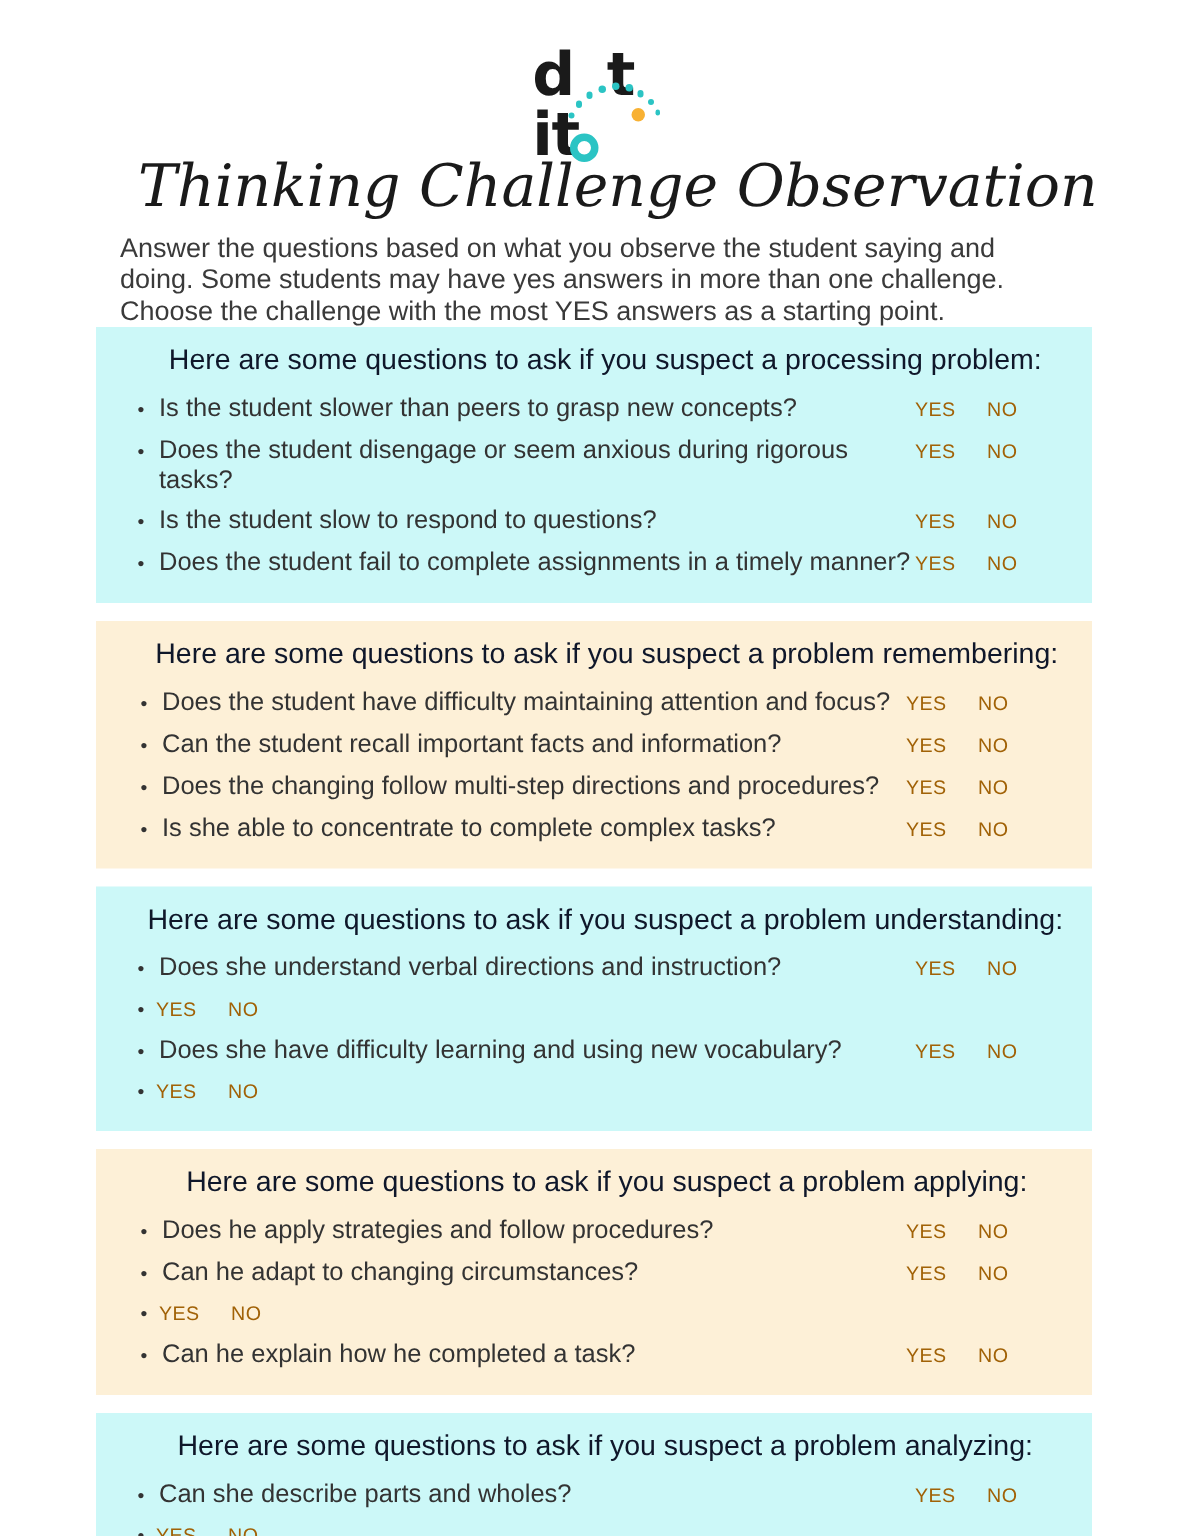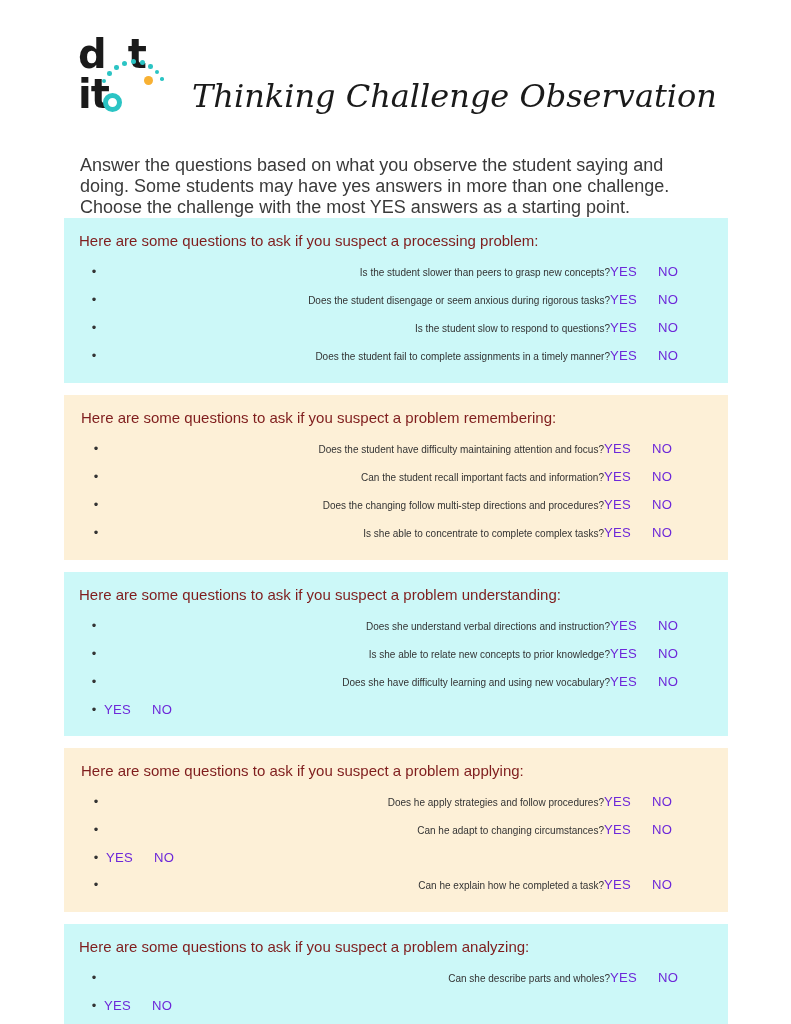--- a/index.html
+++ b/index.html
@@ -16,21 +16,22 @@
     position: relative;
   }
 
   
   .header {
     position: absolute;
     left: 78px;
     top: 52px;
     height: 62px;
     display: flex;
-    align-items: flex-end;
+    align-items: center;
+    flex-direction: column;
   }
   .logo {
     position: relative;
     width: 100px;
     height: 58px;
     flex: 0 0 auto;
   }
   .logo-word {
     position: absolute;
     left: 0;
@@ -71,21 +72,21 @@
     border-radius: 50%;
     background: #f8b133;
     width: 9px;
     height: 9px;
     left: 66px;
     top: 20px;
   }
   .title {
     font-family: "DejaVu Serif", serif;
     font-style: italic;
-    font-size: 32px;
+    font-size: 39px;
     line-height: 30px;
     color: #1a1a1a;
     margin-left: 14px;
     padding-bottom: 3px;
     white-space: nowrap;
   }
 
   
   .intro {
     position: absolute;
@@ -106,25 +107,26 @@
   }
   .panel {
     box-sizing: border-box;
     padding: 13px 0 13px 0;
     margin-bottom: 12px;
   }
   .panel.teal  { background: #ccf8f8; }
   .panel.cream { background: #fdf0d7; }
 
   .panel-heading {
-    font-size: 15px;
+    font-size: 19px;
     line-height: 20px;
-    color: #7f1d1d;
+    color: #0f172a;
     padding-left: 15px;
     margin-bottom: 7px;
+    text-align: center;
   }
   .panel.cream .panel-heading { padding-left: 17px; }
 
   .q-list {
     list-style: none;
     margin: 0;
     padding: 0;
   }
   .q-row {
     display: flex;
@@ -136,37 +138,36 @@
     width: 20px;
     text-align: center;
     margin-left: 20px;
     font-size: 13px;
     line-height: 20px;
     color: #333;
   }
   .panel.cream .q-bullet { margin-left: 22px; }
   .q-text {
     flex: 1 1 auto;
-    font-size: 10px;
+    font-size: 17px;
     line-height: 20px;
     color: #333333;
     padding-left: 2px;
-    text-align: right;
   }
   .q-answers {
     flex: 0 0 auto;
     display: flex;
     width: 92px;
     margin-right: 26px;
   }
   .panel.cream .q-answers { margin-right: 32px; }
   .ans {
     font-size: 13.1px;
     line-height: 20px;
-    color: #6d28d9;
+    color: #a16207;
     letter-spacing: 0.3px;
   }
   .ans.yes { width: 48px; }
   .ans.no  { width: 40px; }
 </style>
 </head>
 <body>
 
 <div class="header">
   <div class="logo">
@@ -269,21 +270,20 @@
         <li class="q-row">
           <span class="q-bullet">•</span>
           <span class="q-text">Does she understand verbal directions and instruction?</span>
           <span class="q-answers">
             <span class="ans yes">YES</span>
             <span class="ans no">NO</span>
           </span>
         </li>
         <li class="q-row">
           <span class="q-bullet">•</span>
-          <span class="q-text">Is she able to relate new concepts to prior knowledge?</span>
           <span class="q-answers">
             <span class="ans yes">YES</span>
             <span class="ans no">NO</span>
           </span>
         </li>
         <li class="q-row">
           <span class="q-bullet">•</span>
           <span class="q-text">Does she have difficulty learning and using new vocabulary?</span>
           <span class="q-answers">
             <span class="ans yes">YES</span>

